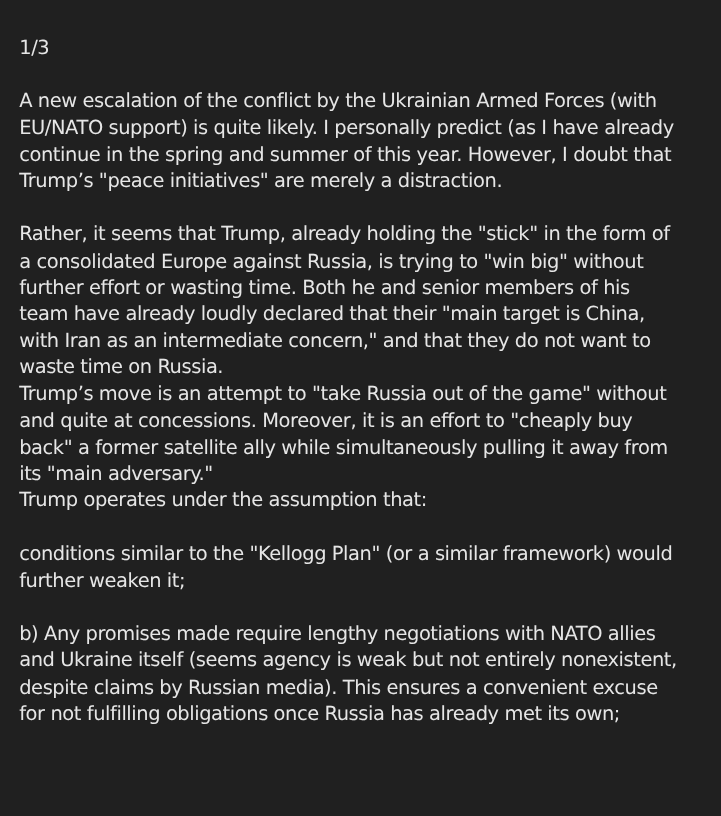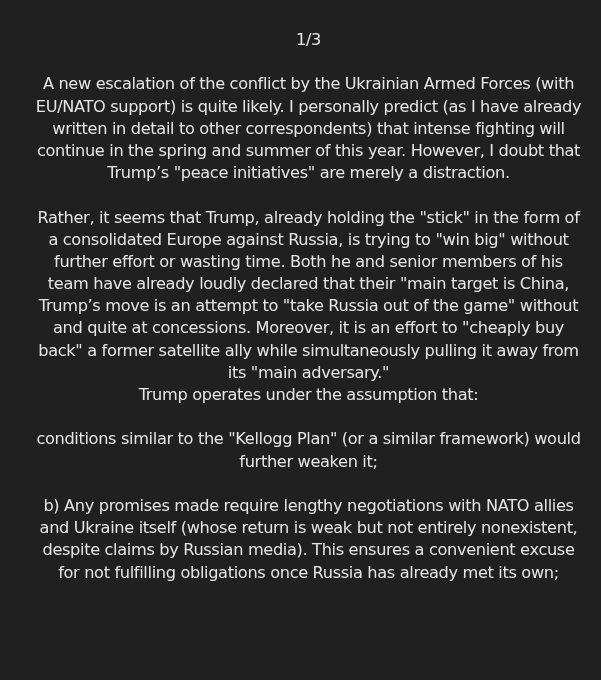--- a/index.html
+++ b/index.html
@@ -6,59 +6,59 @@
   body {
     width: 601px; height: 680px; overflow: hidden;
     background: #202020;
     font-family: "DejaVu Sans", sans-serif;
     color: #e6e6e6;
   }
   .doc {
     position: absolute; left: 16px; top: 29px; width: 585px;
     font-size: 16.2px; line-height: 22.2px;
     letter-spacing: -0.35px;
-    text-align: center;
   }
   .line { white-space: pre; height: 22.2px; }
   .blank { height: 22.2px; }
 </style>
 </head>
 <body>
 
 <div class="doc">
   <div class="line">1/3</div>
   <div class="blank"></div>
 
   <div>
     <div class="line">A new escalation of the conflict by the Ukrainian Armed Forces (with</div>
     <div class="line">EU/NATO support) is quite likely. I personally predict (as I have already</div>
-    <div class="line">written in detail to other correspondents) that intense fighting will</div>
     <div class="line">continue in the spring and summer of this year. However, I doubt that</div>
     <div class="line">Trump’s "peace initiatives" are merely a distraction.</div>
   </div>
   <div class="blank"></div>
 
   <div>
     <div class="line">Rather, it seems that Trump, already holding the "stick" in the form of</div>
     <div class="line">a consolidated Europe against Russia, is trying to "win big" without</div>
     <div class="line">further effort or wasting time. Both he and senior members of his</div>
     <div class="line">team have already loudly declared that their "main target is China,</div>
+    <div class="line">with Iran as an intermediate concern," and that they do not want to</div>
+    <div class="line">waste time on Russia.</div>
     <div class="line">Trump’s move is an attempt to "take Russia out of the game" without</div>
     <div class="line">and quite at concessions. Moreover, it is an effort to "cheaply buy</div>
     <div class="line">back" a former satellite ally while simultaneously pulling it away from</div>
     <div class="line">its "main adversary."</div>
     <div class="line">Trump operates under the assumption that:</div>
   </div>
   <div class="blank"></div>
 
   <div>
     <div class="line">conditions similar to the "Kellogg Plan" (or a similar framework) would</div>
     <div class="line">further weaken it;</div>
   </div>
   <div class="blank"></div>
 
   <div>
     <div class="line">b) Any promises made require lengthy negotiations with NATO allies</div>
-    <div class="line">and Ukraine itself (whose return is weak but not entirely nonexistent,</div>
+    <div class="line">and Ukraine itself (seems agency is weak but not entirely nonexistent,</div>
     <div class="line">despite claims by Russian media). This ensures a convenient excuse</div>
     <div class="line">for not fulfilling obligations once Russia has already met its own;</div>
   </div>
 </div>
 
 </body></html>

